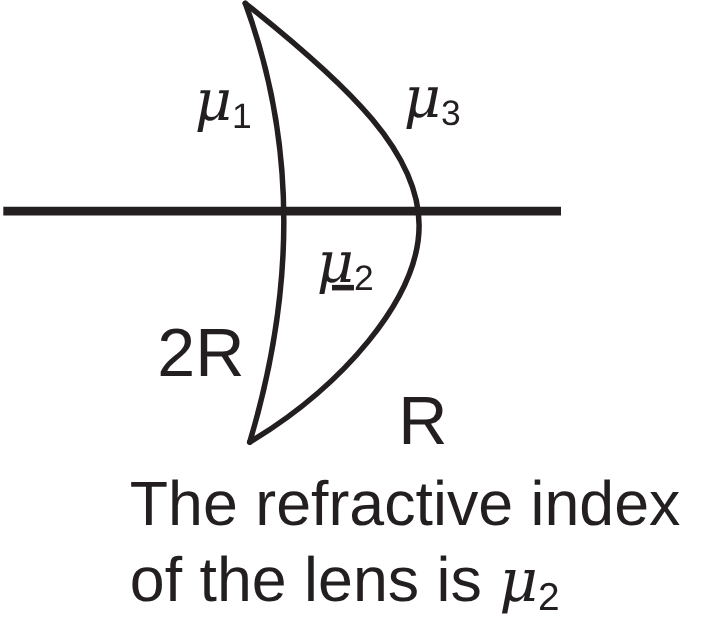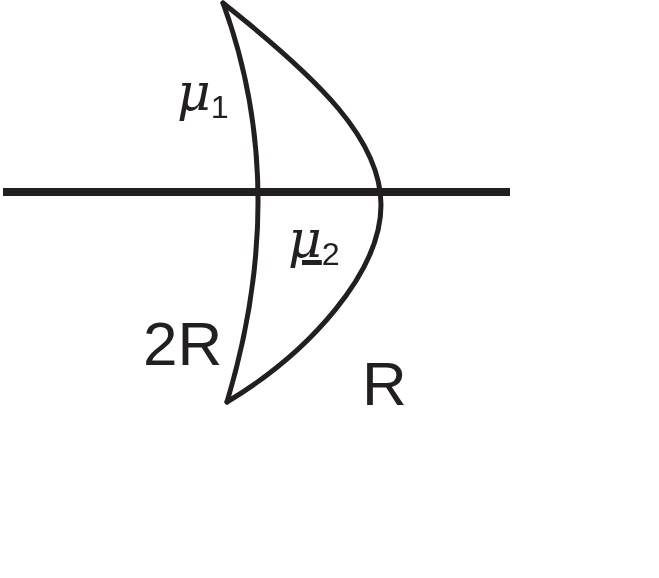--- a/index.html
+++ b/index.html
@@ -37,21 +37,21 @@
     font-family: "Liberation Sans", sans-serif;
     font-style: normal;
     font-size: 0.62em;
     vertical-align: -0.24em;
   }
   .mu-lbl { font-size: 52px; }
   .radius-lbl { font-size: 62px; }
   .lbl-mu1 { left: 177px; top: 66px; }
   .lbl-mu3 { left: 367px; top: 63px; }
   .lbl-mu2 { left: 288px; top: 213px; text-decoration: underline; }
-  .lbl-2r  { left: 143px; top: 313px; }
+  .lbl-2r  { left: 143px; top: 291px; }
   .lbl-r   { left: 362px; top: 353px; }
   .caption {
     position: absolute;
     left: 118px;
     top: 424px;
     font-size: 57px;
     line-height: 69px;
     color: #231f20;
   }
   .caption .mu { font-size: 0.95em; }
@@ -67,23 +67,31 @@
 
     <path d="M 223 3 Q 291 188 227 402" fill="none" stroke-width="5" stroke-linecap="round" stroke="#231f20"></path>
 
     <path d="M 223 3 C 320 80 381 140 381 205 C 381 272 310 352 227 402" fill="none" stroke-width="5" stroke-linecap="round" stroke="#231f20"></path>
   </svg>
 
   <div class="lbl mu-lbl lbl-mu1">
     <span class="mu">μ</span><span class="sub">1</span>
   </div>
 
+  <div class="lbl mu-lbl lbl-mu3">
+    <span class="mu">μ</span><span class="sub">3</span>
+  </div>
 
   <div class="lbl mu-lbl lbl-mu2">
     <span class="mu">μ</span><span class="sub">2</span>
   </div>
 
   <div class="lbl radius-lbl lbl-2r">2R</div>
 
   <div class="lbl radius-lbl lbl-r">R</div>
 
+  <div class="caption">
+    <div>The refractive index</div>
+    <div><span>of the lens is </span><span class="mu">μ</span><span class="sub">2</span>
+    </div>
+  </div>
 
 </div>
 
 </body></html>

